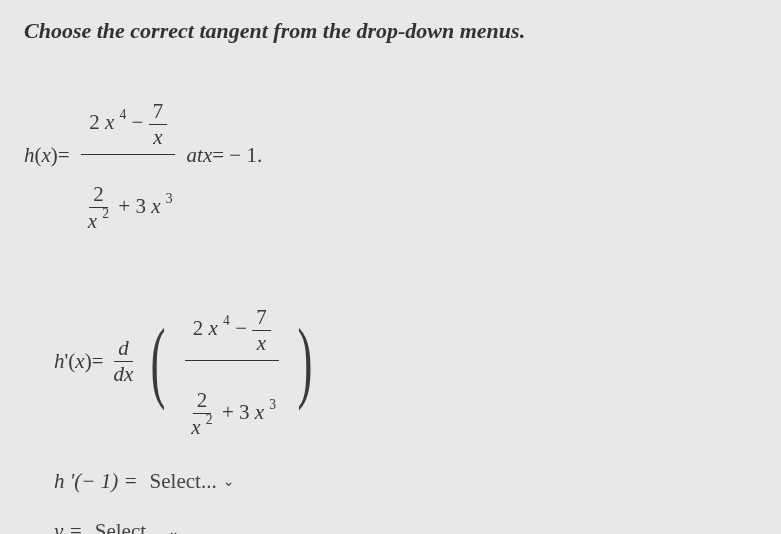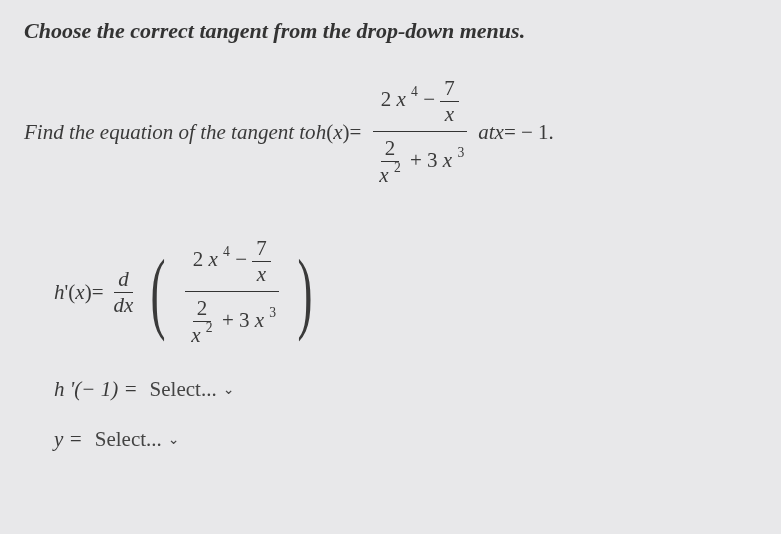--- a/index.html
+++ b/index.html
@@ -47,20 +47,21 @@
       display: inline-flex;
       flex-direction: column;
       align-items: center;
       vertical-align: middle;
       margin: 0 6px;
     }
     .main-frac .mnum, .main-frac .mden {
       padding: 4px 8px;
       text-align: left;
       white-space: nowrap;
+      margin-top: 23px;
     }
     .main-frac .mnum {
       border-bottom: 1.5px solid #333;
     }
     .work-row {
       display: flex;
       align-items: center;
       margin: 20px 0 25px 30px;
       font-size: 21px;
     }
@@ -104,21 +105,20 @@
     .inner-frac .iden {
       padding: 0 4px;
     }
   </style>
 </head>
 <body>
 
 <div class="instruction">Choose the correct tangent from the drop-down menus.</div>
 
 <div class="problem-row">
-  <span class="problem-text">Find the equation of the tangent to </span>
   <span class="math-italic">h</span>
   <span>(</span>
   <span class="math-italic">x</span>
   <span>)</span>
   <span> = </span>
 
   <span class="main-frac">
     <span class="mnum">
       <span>2</span>
       <span class="math-italic">x</span>

